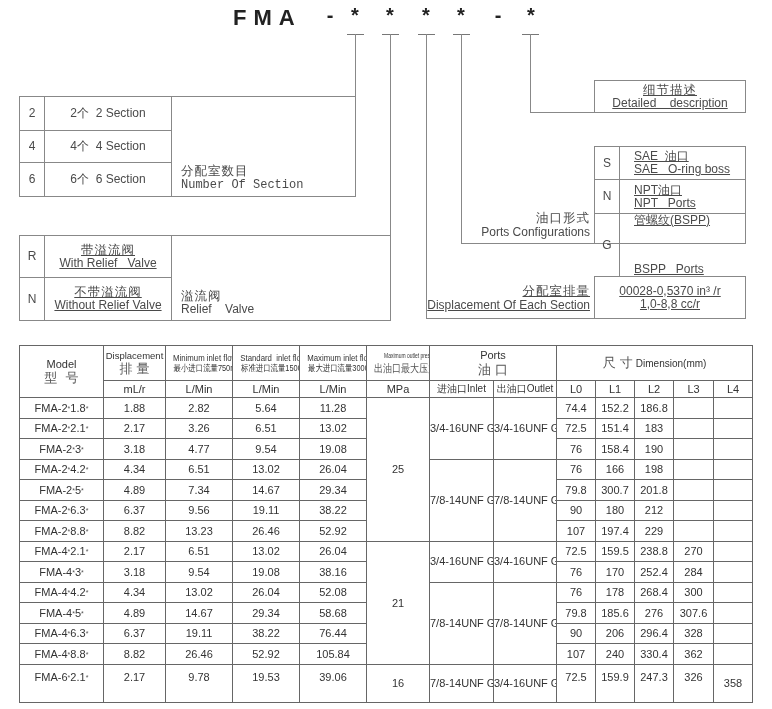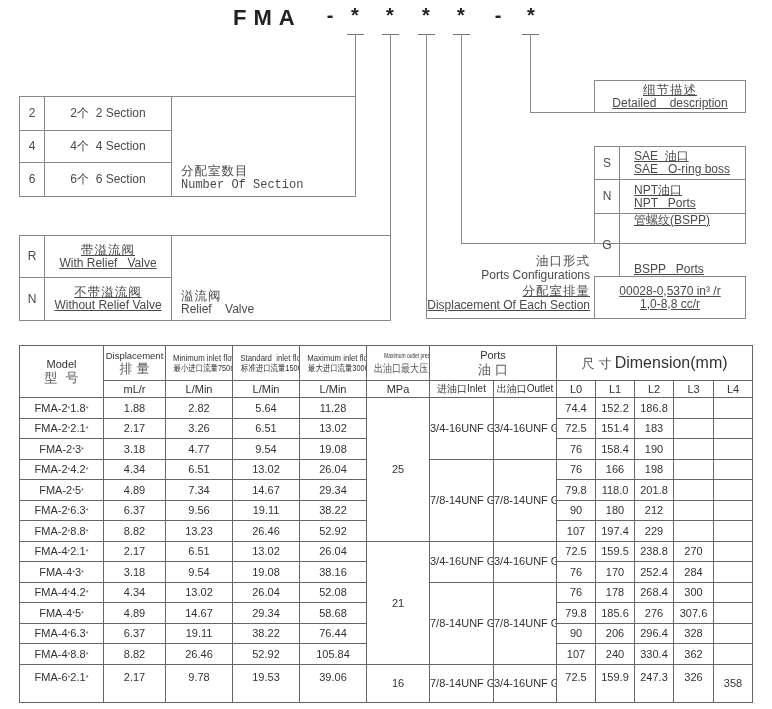--- a/index.html
+++ b/index.html
@@ -90,21 +90,21 @@
       <span class="zh">分配室数目</span>
       <span>Number Of Section</span>
     </div>
     <div class="cell br bb">4</div>
     <div class="cell br bb" style="white-space:pre">4个  4 Section</div>
     <div class="cell br">6</div>
     <div class="cell br" style="white-space:pre">6个  6 Section</div>
   </div>
 </div>
 
-<div class="side-label" style="left:420px; top:211px; width:170px;margin-top:43px;">
+<div class="side-label" style="left:420px; top:211px; width:170px;">
   <div class="zh">油口形式</div>
   <div>Ports Configurations</div>
 </div>
 <div class="box" style="left:594px; top:146px; width:152px; height:98px;">
   <div class="grid" style="grid-template-columns:25px 1fr; grid-template-rows:33px 34px 1fr;">
     <div class="cell br bb">S</div>
     <div class="cell bb stack left" style="padding-left:14px; justify-content:center;">
       <span style="white-space:pre">SAE  油口</span>
       <span style="white-space:pre">SAE   O-ring boss</span>
     </div>
@@ -192,21 +192,21 @@
       <th>
         <span class="hd-en" style="font-size:8px"><span class="squeeze2">Maximum outlet pressure</span></span>
         <span class="hd-zh" style="font-size:11px"><span class="squeeze">出油口最大压力</span></span>
       </th>
       <th colspan="2">
         <span class="hd-en" style="font-size:11px; line-height:13px">Ports</span>
         <span class="hd-zh">油 口</span>
       </th>
       <th colspan="5">
         <span style="font-size:13px; font-family:'DejaVu Serif', serif; color:#555">尺 寸</span>
-        <span style="font-size:16px">Dimension(mm)</span>
+        <span style="font-size:10px">Dimension(mm)</span>
       </th>
     </tr>
     <tr class="h2">
       <th>mL/r</th>
       <th>L/Min</th>
       <th>L/Min</th>
       <th>L/Min</th>
       <th>MPa</th>
       <th style="font-size:10px">进油口Inlet</th>
       <th style="font-size:10px">出油口Outlet</th>
@@ -279,21 +279,21 @@
         <td class="dim topish"></td>
         <td class="dim"></td>
       </tr>
       <tr>
         <td class="model topish">FMA-2<span class="ast">*</span>5<span class="ast">*</span></td>
         <td class="topish">4.89</td>
         <td class="topish">7.34</td>
         <td class="topish">14.67</td>
         <td class="topish">29.34</td>
         <td class="dim topish">79.8</td>
-        <td class="dim topish">118.0</td>
+        <td class="dim topish">300.7</td>
         <td class="dim topish">201.8</td>
         <td class="dim topish"></td>
         <td class="dim"></td>
       </tr>
       <tr>
         <td class="model topish">FMA-2<span class="ast">*</span>6.3<span class="ast">*</span></td>
         <td class="topish">6.37</td>
         <td class="topish">9.56</td>
         <td class="topish">19.11</td>
         <td class="topish">38.22</td>

